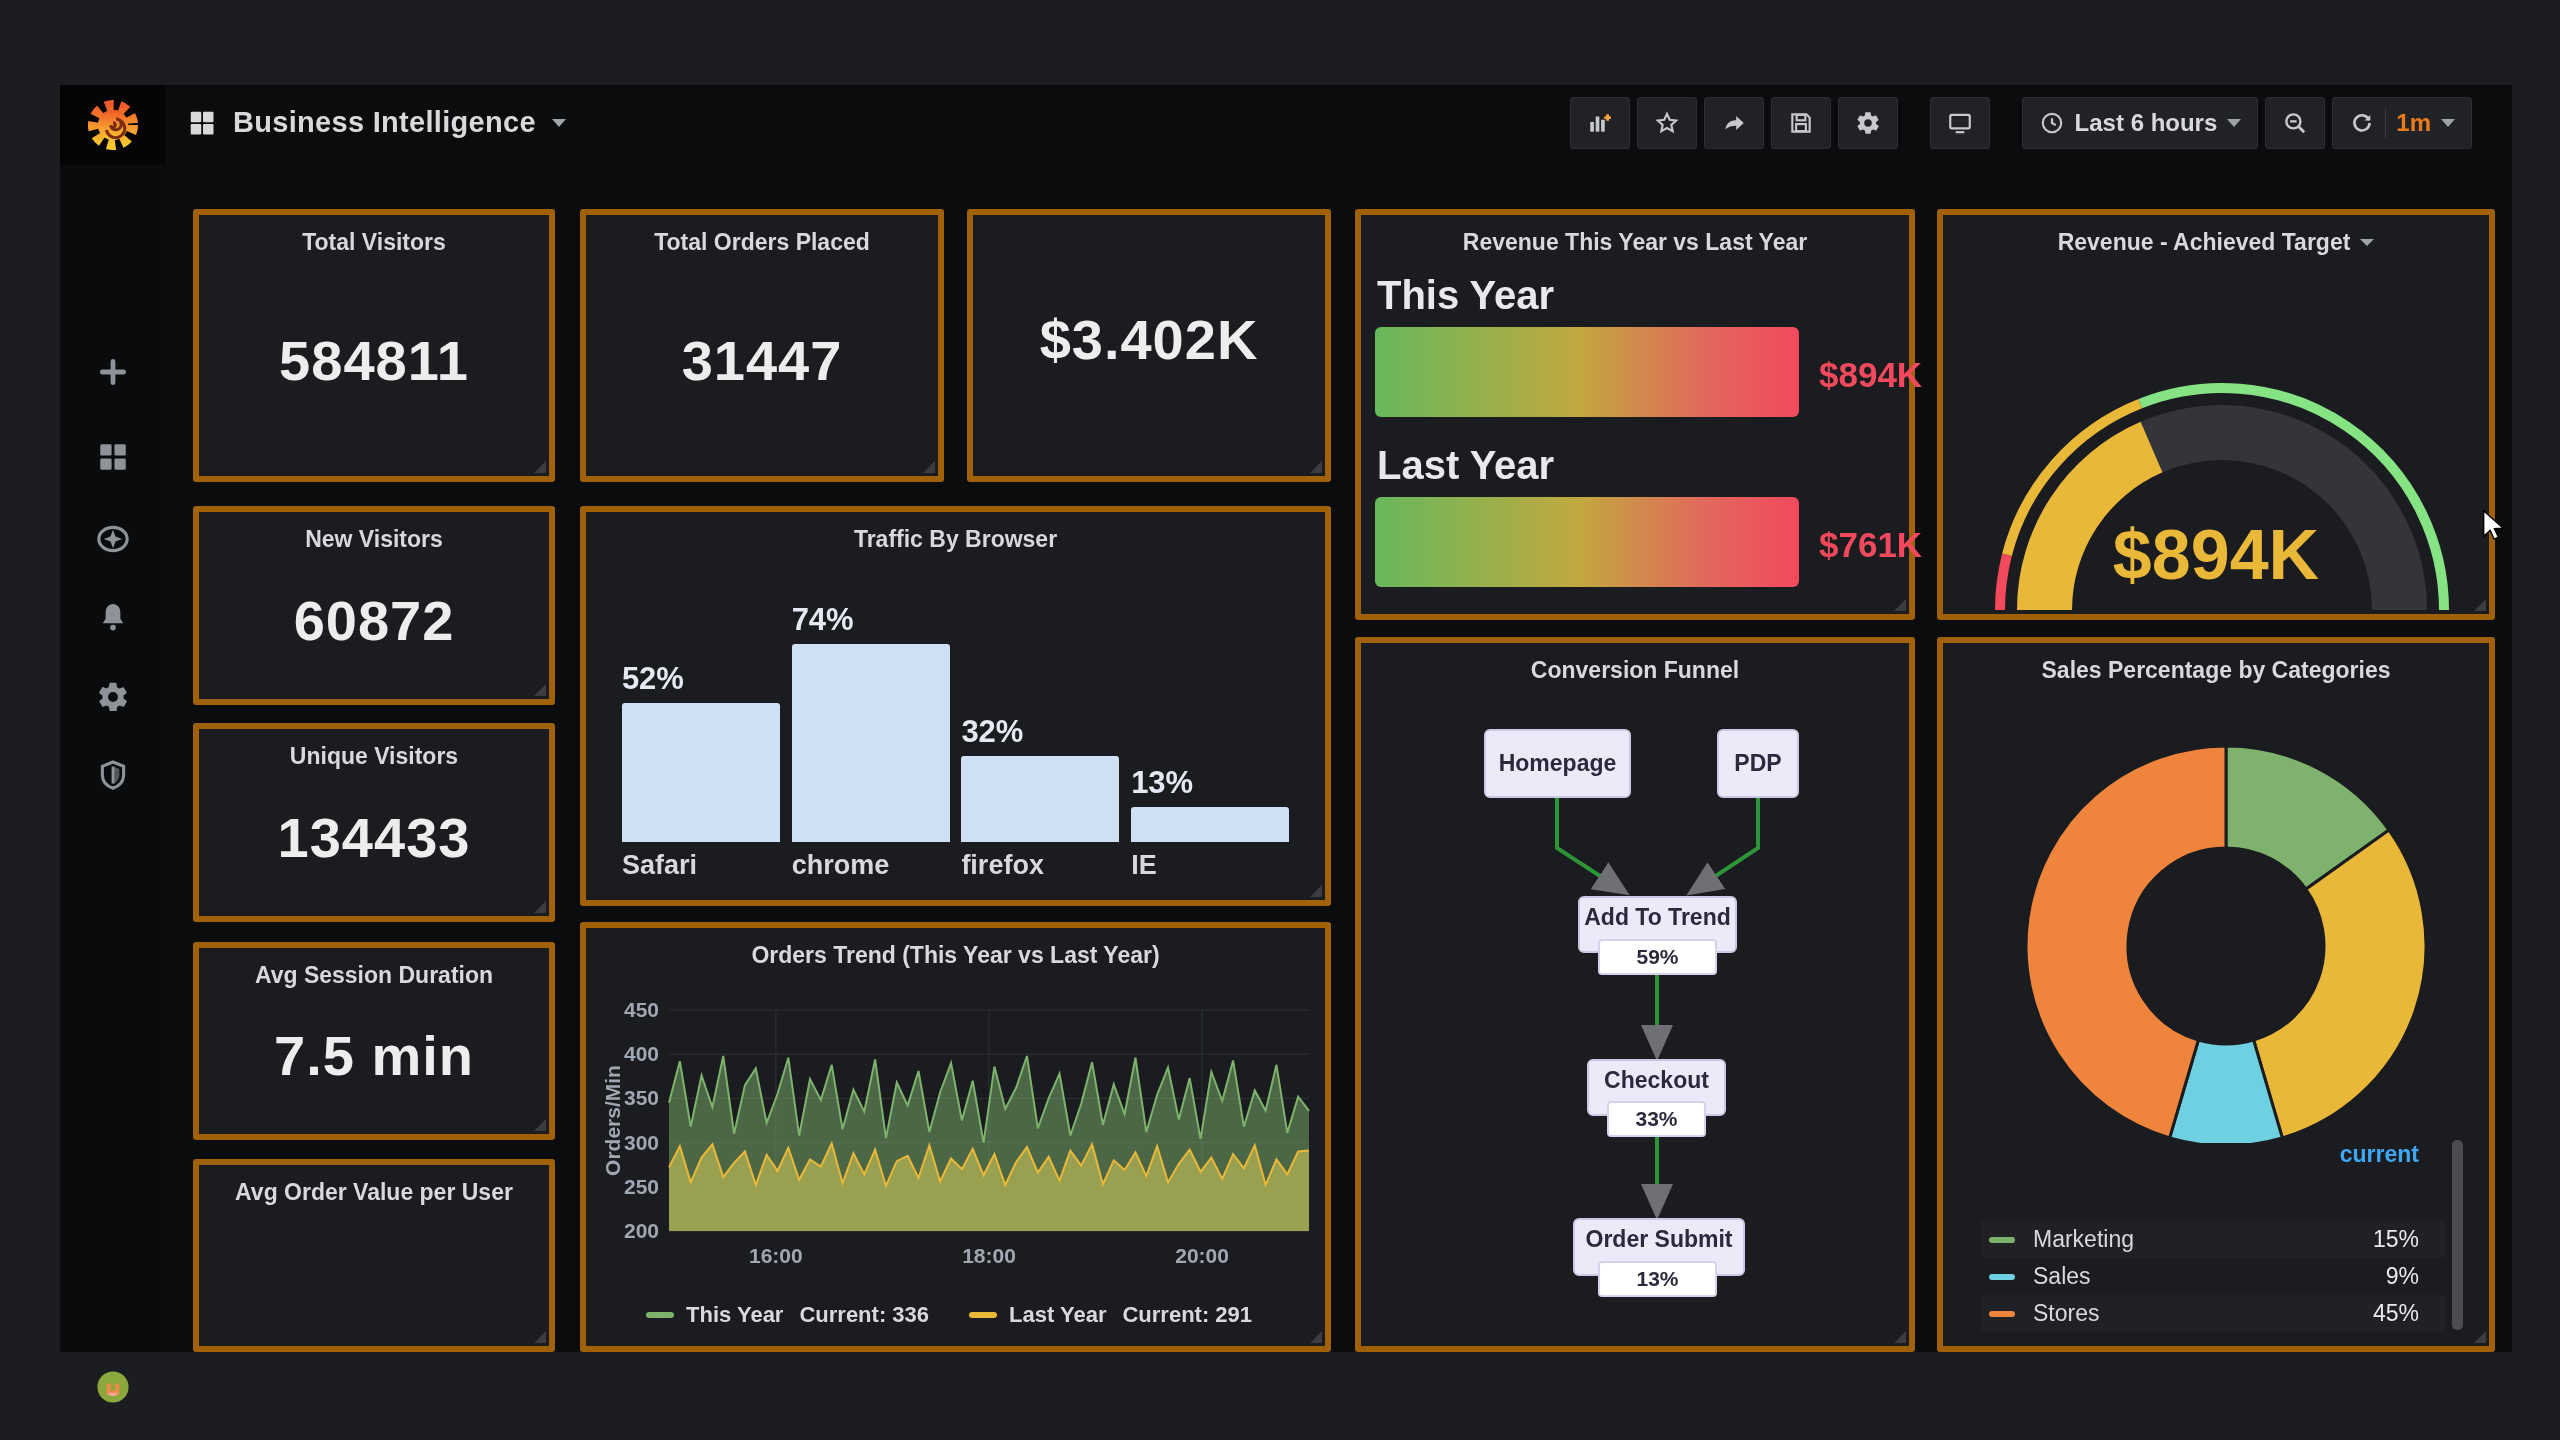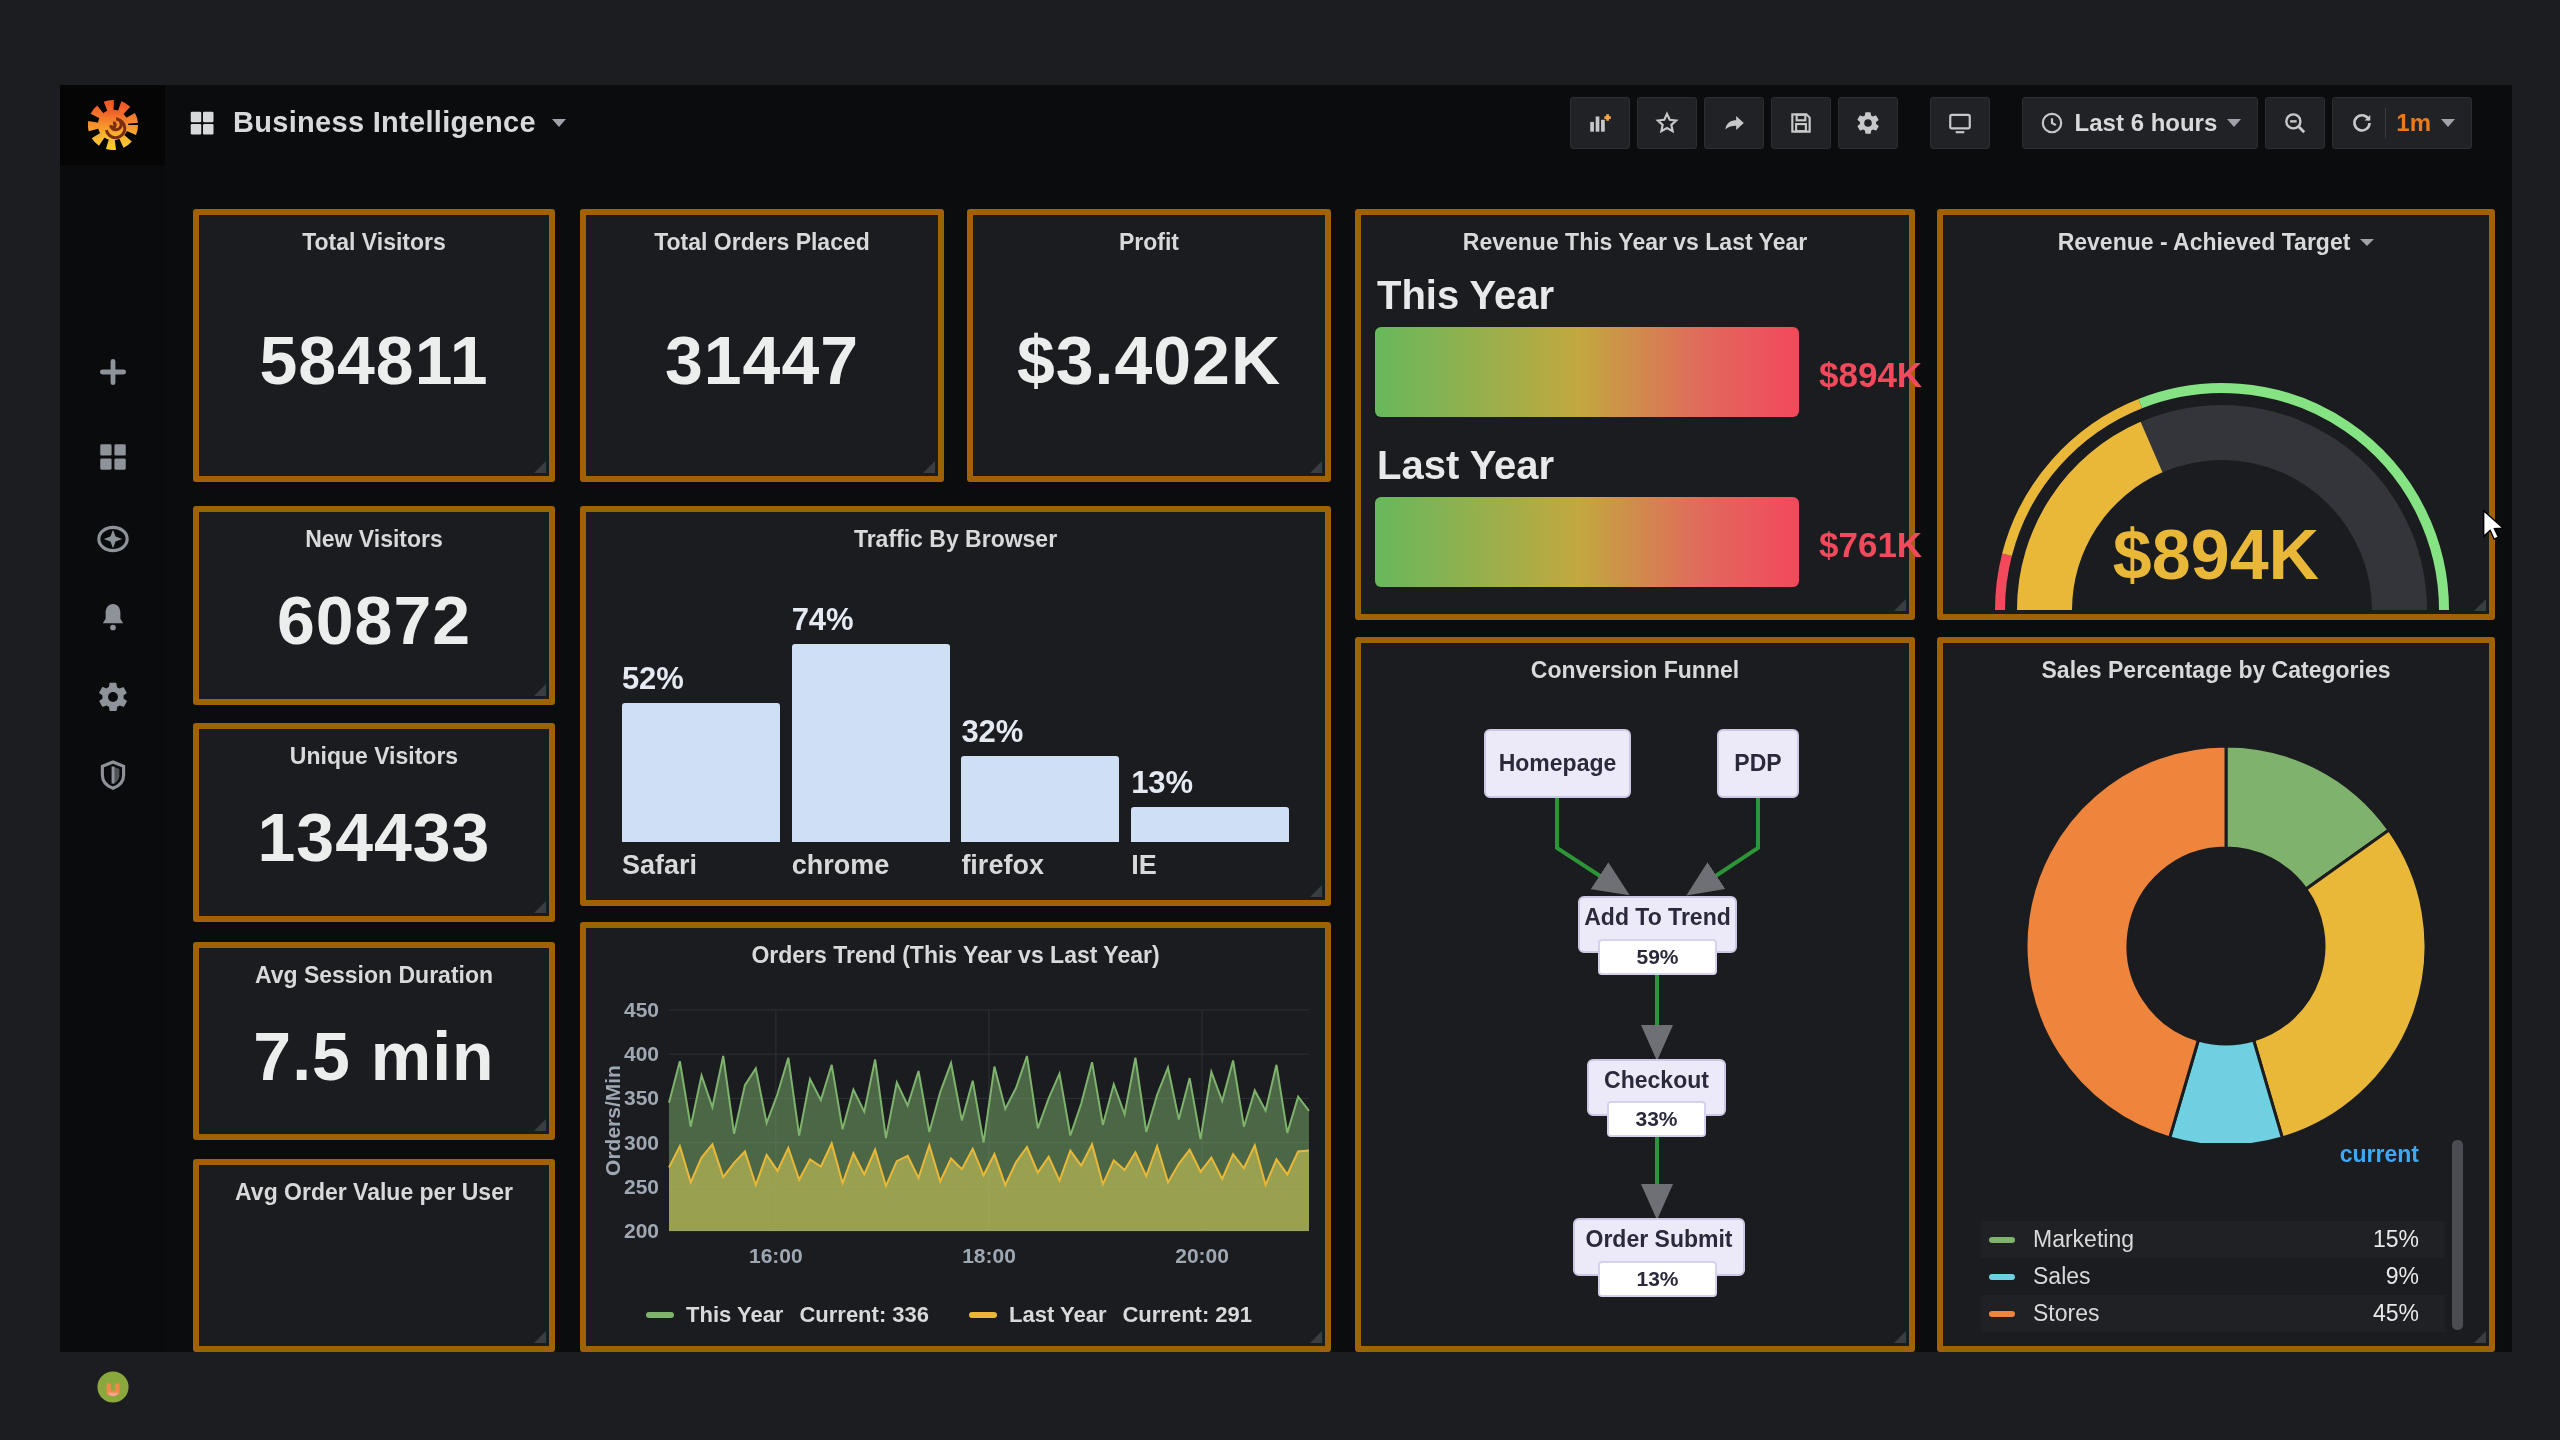--- a/index.html
+++ b/index.html
@@ -34,21 +34,21 @@
   .vdiv { width:1px; height:30px; background:#3a3c42; }
 
   
   .panel { position:absolute; background:#1b1c1f; border:6px solid #a16207; border-radius:3px; }
   .panel::after { content:""; position:absolute; right:3px; bottom:3px; width:0; height:0;
                   border-left:12px solid transparent; border-bottom:12px solid #44464c; opacity:.8; }
   .ptitle { width:100%; text-align:center; padding-top:14px; font-size:23px; font-weight:700;
             color:#d8d9da; cursor:pointer; display:flex; justify-content:center; align-items:center; gap:10px; }
   .stat-panel { display:flex; flex-direction:column; }
   .stat-value { flex:1; display:flex; align-items:center; justify-content:center;
-                font-size:68px; font-weight:700; color:#eceded; letter-spacing:1px; padding-bottom:12px; }
+                font-size:56px; font-weight:700; color:#eceded; letter-spacing:1px; padding-bottom:12px; }
 
   
   .rev-label { position:absolute; left:16px; font-size:40px; font-weight:700; color:#e8e9ea; }
   .rev-bar { position:absolute; left:14px; width:424px; height:90px; border-radius:6px;
              background:linear-gradient(90deg,#67b85c 0%,#c2a83f 48%,#e2685c 78%,#f2495c 100%); }
   .rev-value { position:absolute; font-size:35px; font-weight:700; color:#f2495c; }
 
   
   #traffic-bars { position:absolute; left:30px; right:30px; bottom:16px; height:340px;
                   display:flex; align-items:flex-end; justify-content:space-around; }
@@ -236,21 +236,20 @@
 
   <section class="panel stat-panel" style="left:193px;top:209px;width:362px;height:273px">
     <div class="ptitle">Total Visitors</div>
     <div class="stat-value">584811</div>
   </section>
   <section class="panel stat-panel" style="left:580px;top:209px;width:364px;height:273px">
     <div class="ptitle">Total Orders Placed</div>
     <div class="stat-value">31447</div>
   </section>
   <section class="panel stat-panel" style="left:967px;top:209px;width:364px;height:273px">
-    <div class="ptitle">Profit</div>
     <div class="stat-value">$3.402K</div>
   </section>
   <section class="panel stat-panel" style="left:193px;top:506px;width:362px;height:199px">
     <div class="ptitle">New Visitors</div>
     <div class="stat-value">60872</div>
   </section>
   <section class="panel stat-panel" style="left:193px;top:723px;width:362px;height:199px">
     <div class="ptitle">Unique Visitors</div>
     <div class="stat-value">134433</div>
   </section>

